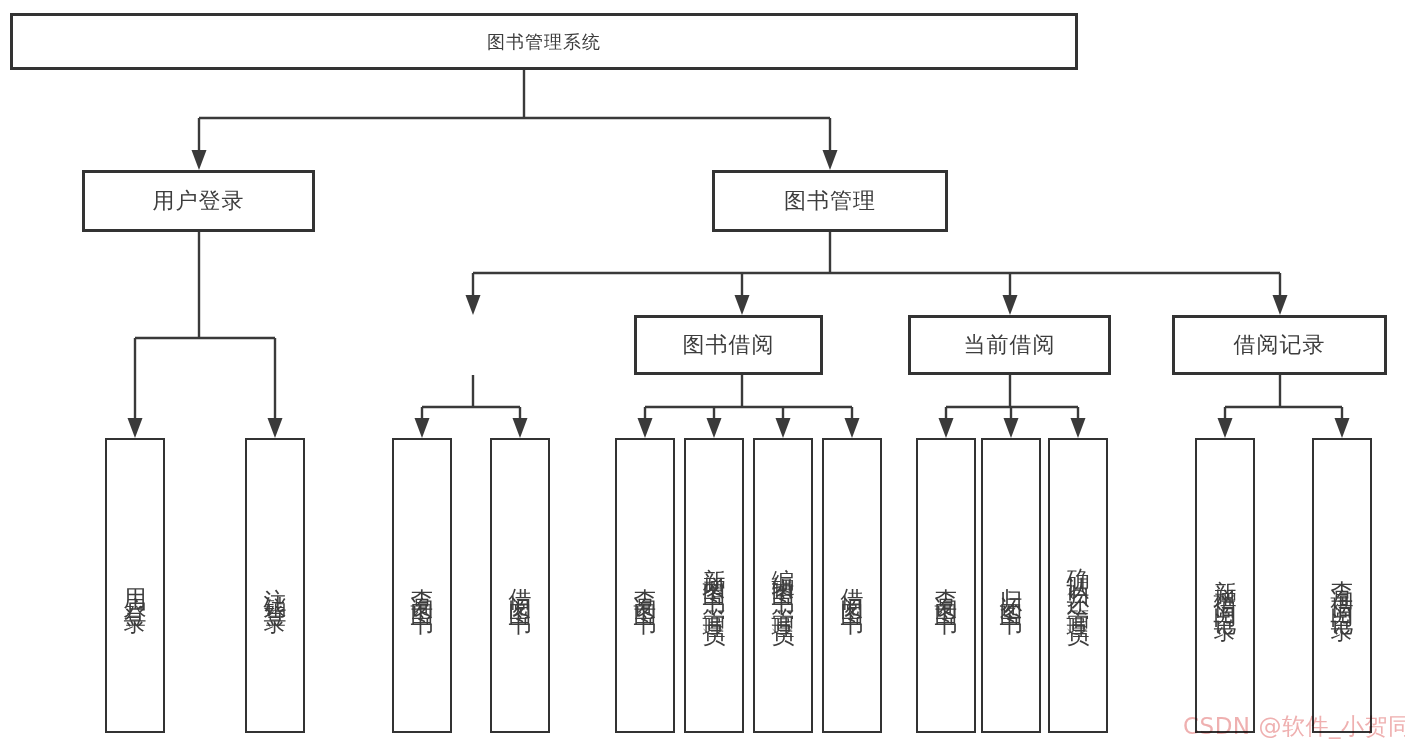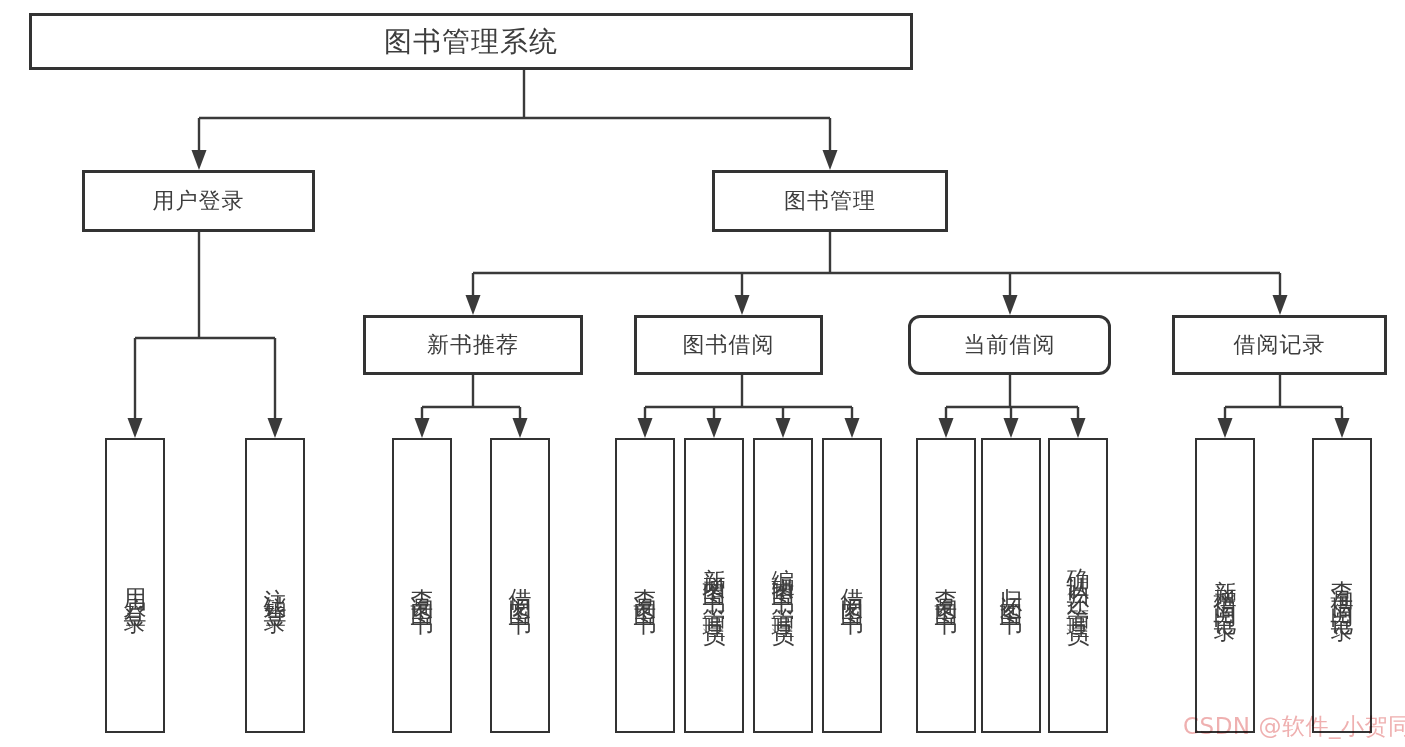--- a/index.html
+++ b/index.html
@@ -120,28 +120,27 @@
       <polygon points="775.5,418 790.5,418 783,438"></polygon>
       <polygon points="844.5,418 859.5,418 852,438"></polygon>
       <polygon points="938.5,418 953.5,418 946,438"></polygon>
       <polygon points="1003.5,418 1018.5,418 1011,438"></polygon>
       <polygon points="1070.5,418 1085.5,418 1078,438"></polygon>
       <polygon points="1217.5,418 1232.5,418 1225,438"></polygon>
       <polygon points="1334.5,418 1349.5,418 1342,438"></polygon>
     </g>
   </svg>
 
-  <div class="box hlabel" style="left:29px; top:13px; width:884px; height:57px; font-size:28px;">图书管理系统</div>
+  <div class="box hlabel" style="left:10px; top:13px; width:1068px; height:57px; font-size:18px;">图书管理系统</div>
 
   <div class="box hlabel" style="left:82px; top:170px; width:233px; height:62px;">用户登录</div>
   <div class="box hlabel" style="left:712px; top:170px; width:236px; height:62px;">图书管理</div>
 
-  <div class="box hlabel" style="left:363px; top:315px; width:220px; height:60px;">新书推荐</div>
   <div class="box hlabel" style="left:634px; top:315px; width:189px; height:60px;">图书借阅</div>
-  <div class="box hlabel" style="left:908px; top:315px; width:203px; height:60px;border-radius:12px;">当前借阅</div>
+  <div class="box hlabel" style="left:908px; top:315px; width:203px; height:60px;">当前借阅</div>
   <div class="box hlabel" style="left:1172px; top:315px; width:215px; height:60px;">借阅记录</div>
 
   <div class="box leaf" style="left:105px; top:438px; width:60px; height:295px;">用户登录</div>
   <div class="box leaf" style="left:245px; top:438px; width:60px; height:295px;">注销登录</div>
 
   <div class="box leaf" style="left:392px; top:438px; width:60px; height:295px;">查询图书</div>
   <div class="box leaf" style="left:490px; top:438px; width:60px; height:295px;">借阅图书</div>
 
   <div class="box leaf" style="left:615px; top:438px; width:60px; height:295px;">查询图书</div>
   <div class="box leaf" style="left:684px; top:438px; width:60px; height:295px;">新增图书（管理员）</div>

